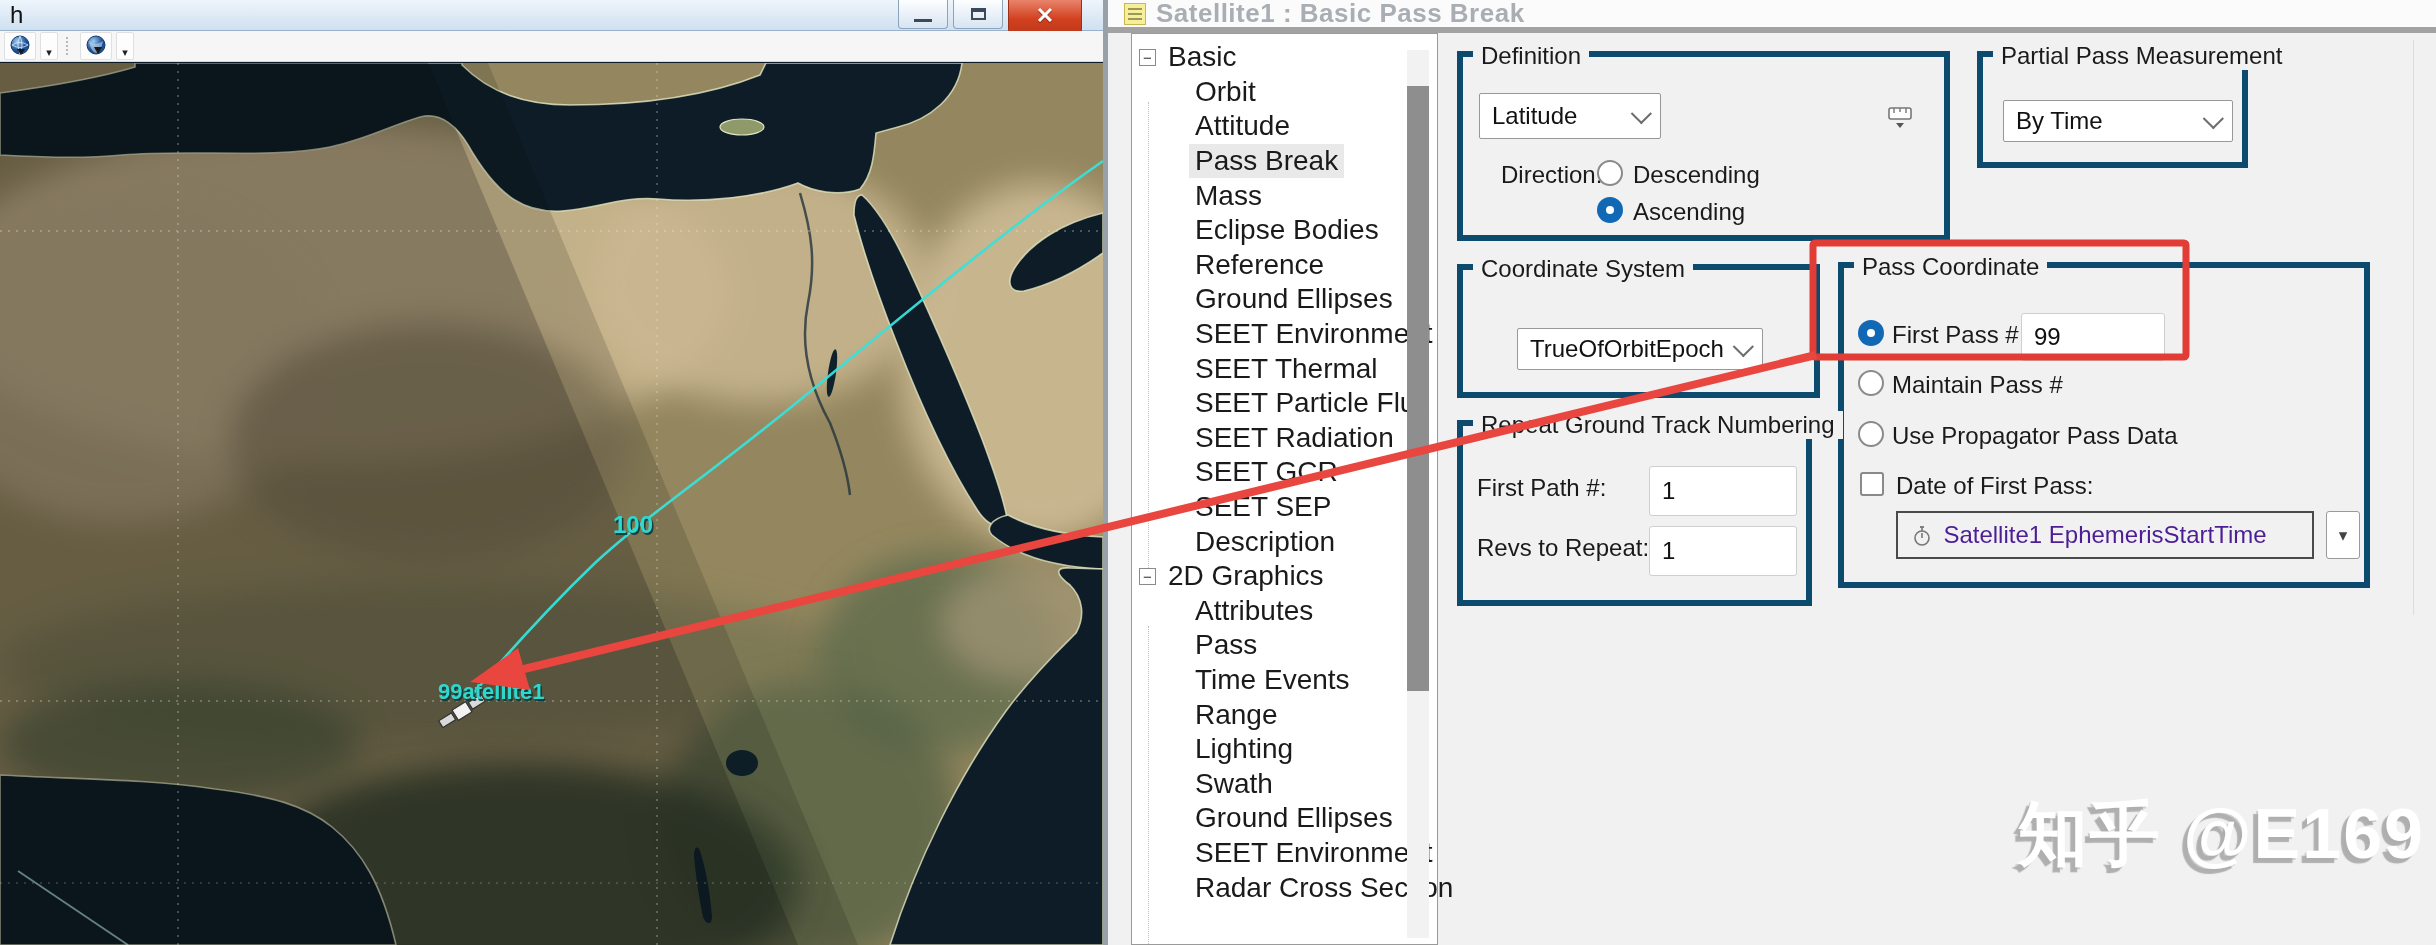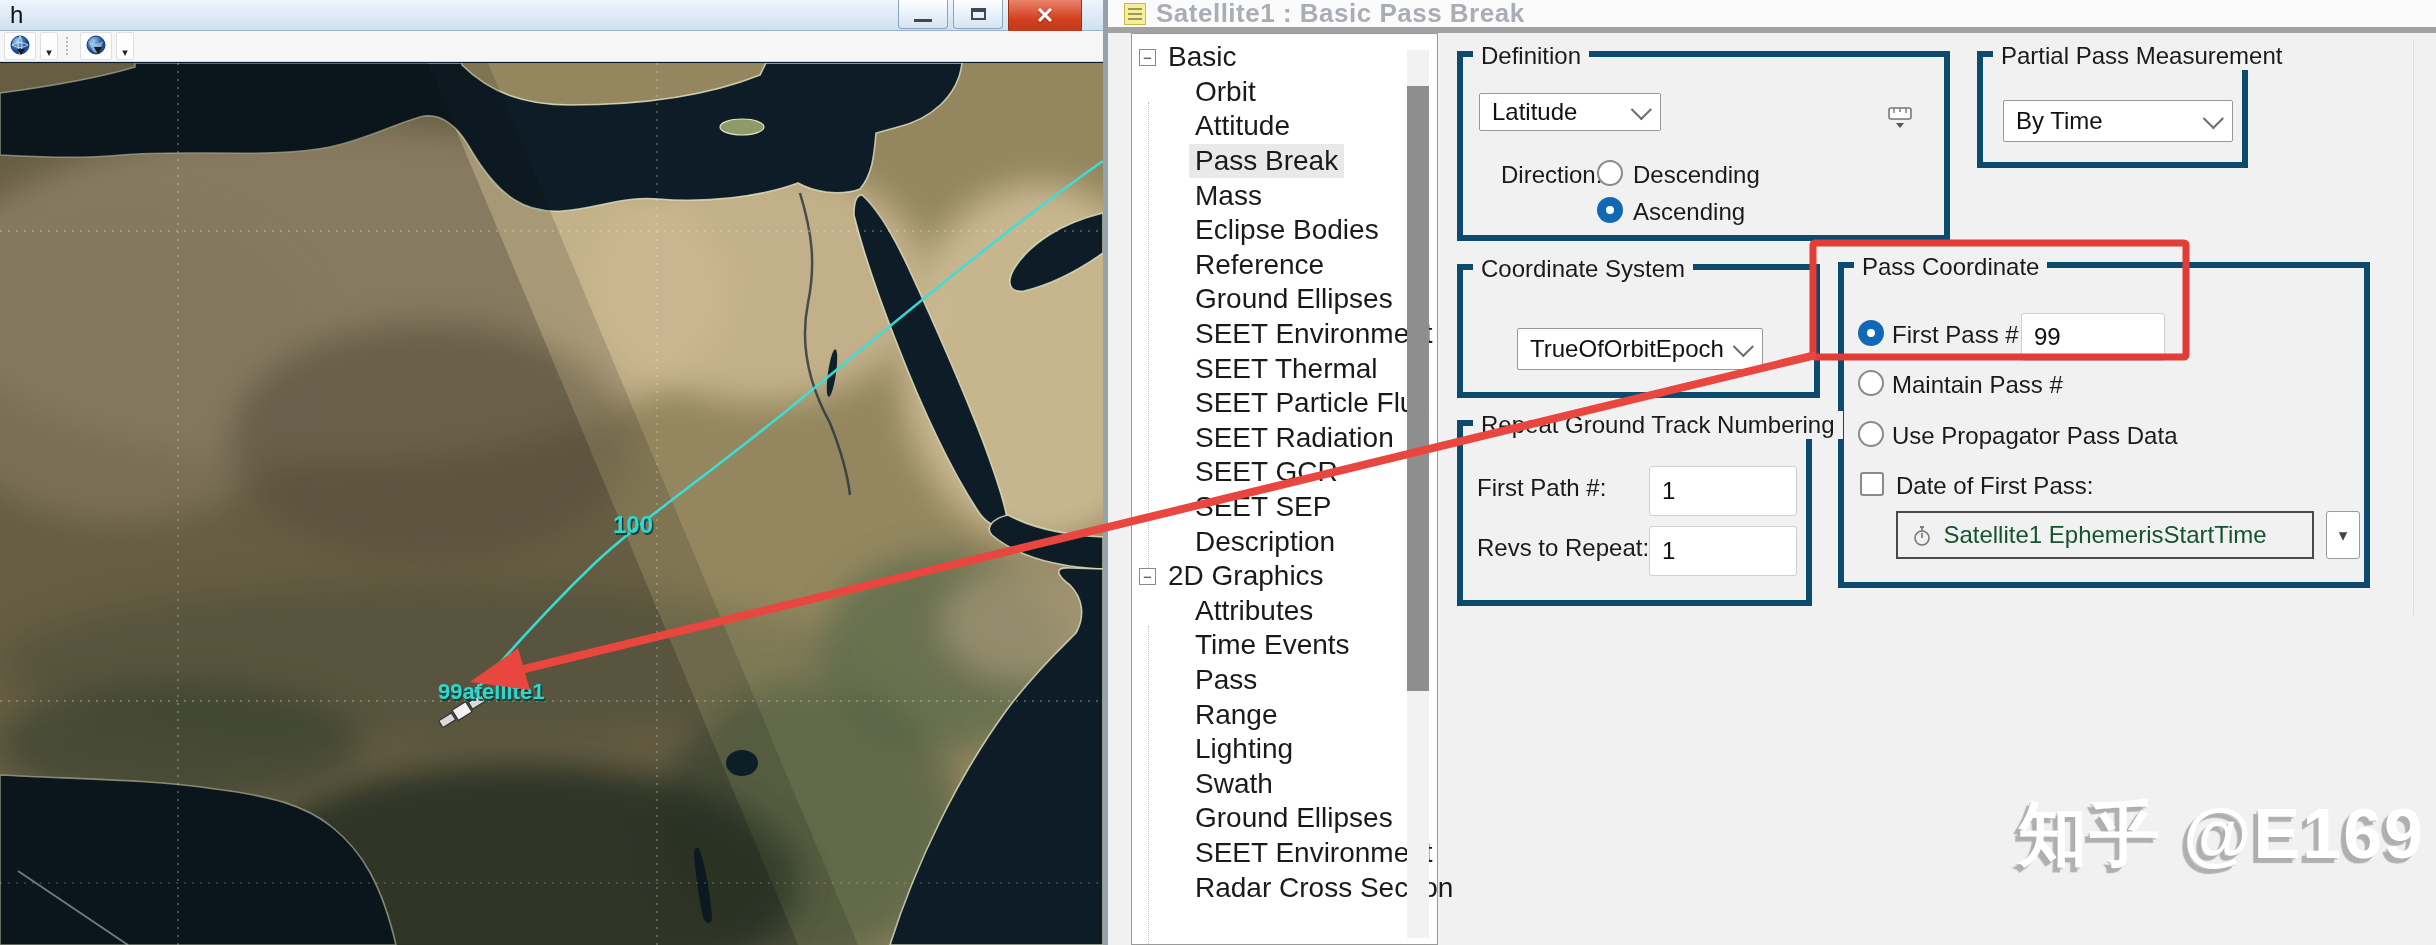--- a/index.html
+++ b/index.html
@@ -76,21 +76,21 @@
              font-size:24px;padding:0 12px;color:#111;font-family:"Liberation Sans",sans-serif;outline:none;}
   .label{position:absolute;font-size:24px;color:#1a1a1a;white-space:nowrap;}
   .radio{position:absolute;width:26px;height:26px;border-radius:50%;background:#fff;border:2px solid #8a8a8a;
          box-sizing:border-box;}
   .radio.checked{border:none;background:#1168b5;}
   .radio.checked::after{content:"";position:absolute;left:9px;top:9px;width:8px;height:8px;border-radius:50%;background:#fff;}
   .checkbox{position:absolute;width:24px;height:24px;background:#fff;border:2px solid #8a8a8a;border-radius:3px;
             box-sizing:border-box;}
   .unit-icon{position:absolute;width:26px;height:26px;}
   .date-field{position:absolute;border:2px solid #4a4a4a;box-sizing:border-box;display:flex;align-items:center;
-              justify-content:center;font-size:24px;color:#14532d;background:#f1f1f1;}
+              justify-content:center;font-size:24px;color:#4c1d95;background:#f1f1f1;}
   .stopwatch{position:absolute;left:14px;top:10px;}
   .drop-btn{position:absolute;background:#fff;border:1px solid #9a9a9a;border-radius:3px;box-sizing:border-box;
             display:flex;align-items:center;justify-content:center;font-size:17px;color:#444;}
   .content-edge{position:absolute;right:22px;top:40px;bottom:330px;width:1px;background:#dcdcdc;}
 
   
   .annot{position:absolute;left:0;top:0;width:2436px;height:945px;pointer-events:none;z-index:50;}
   .watermark{position:absolute;left:1965px;top:788px;width:460px;text-align:right;font-size:70px;font-weight:bold;
              color:#fff;letter-spacing:2px;z-index:40;
              text-shadow:-5px 5px 1px rgba(172,172,172,.95), -2px 2px 0 rgba(185,185,185,.6);}
@@ -274,24 +274,24 @@
             <span class="tree-label">Description</span>
           </div>
           <div class="tree-row lvl0">
             <span class="expander">−</span>
             <span class="tree-label">2D Graphics</span>
           </div>
           <div class="tree-row lvl1">
             <span class="tree-label">Attributes</span>
           </div>
           <div class="tree-row lvl1">
+            <span class="tree-label">Pass</span>
+          </div>
+          <div class="tree-row lvl1">
             <span class="tree-label">Time Events</span>
-          </div>
-          <div class="tree-row lvl1">
-            <span class="tree-label">Pass</span>
           </div>
           <div class="tree-row lvl1">
             <span class="tree-label">Range</span>
           </div>
           <div class="tree-row lvl1">
             <span class="tree-label">Lighting</span>
           </div>
           <div class="tree-row lvl1">
             <span class="tree-label">Swath</span>
           </div>
@@ -307,21 +307,21 @@
         </div>
       <div class="vscroll">
         <div class="thumb"></div>
       </div>
     </div>
 
     <div class="content-edge"></div>
 
     <div class="group g-definition">
       <span class="group-title">Definition</span>
-      <div class="combo" style="left:16px;top:36px;width:182px;height:38px;">
+      <div class="combo" style="left:16px;top:36px;width:182px;height:46px;">
         <span>Latitude</span>
         <span class="chev"></span>
       </div>
       <svg class="unit-icon" style="left:424px;top:46px;" viewBox="0 0 26 26">
         <rect x="2" y="5" width="22" height="11" rx="2" fill="#fff" stroke="#777" stroke-width="1.6"></rect>
         <path d="M7,5 v5 M13,5 v4 M19,5 v5" stroke="#777" stroke-width="1.4"></path>
         <path d="M9,20 l8,0 -4,5 z" fill="#555"></path>
       </svg>
       <span class="label" style="left:38px;top:104px;">Direction:</span>
       <span class="radio" style="left:134px;top:103px;"></span>

